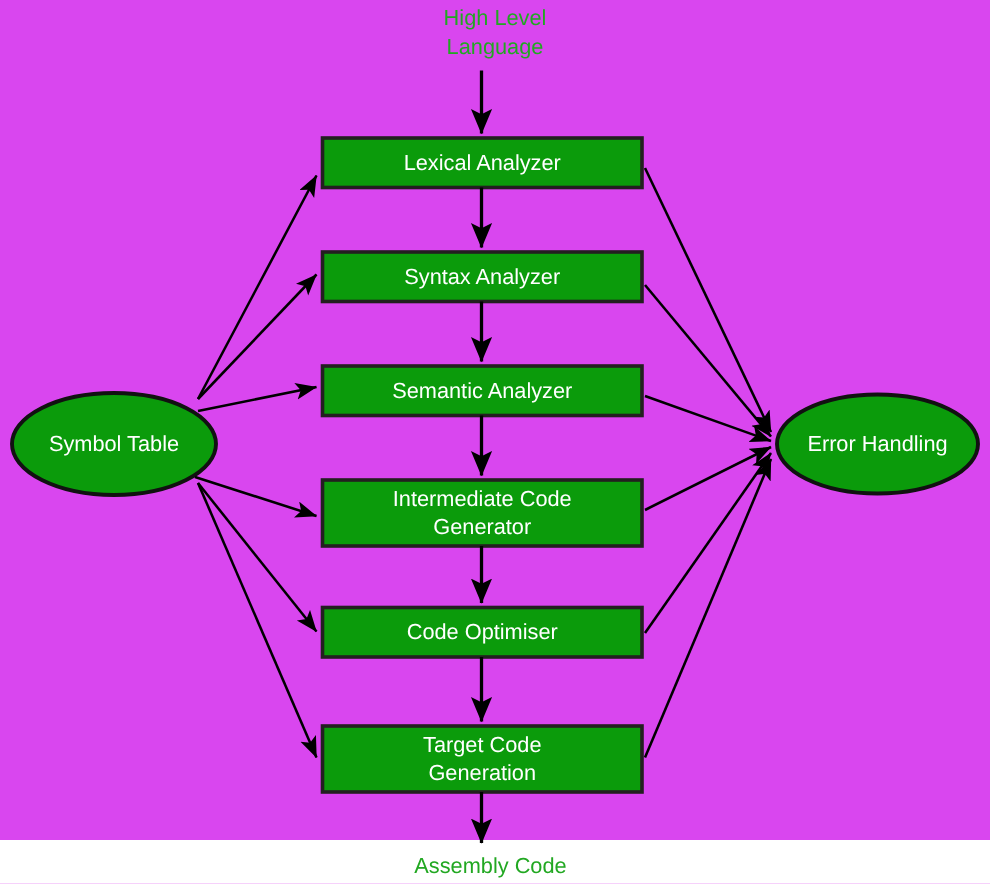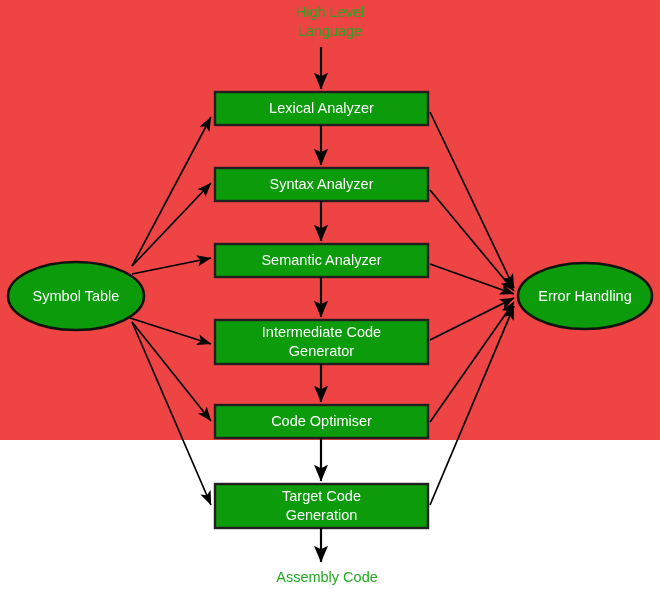--- a/index.html
+++ b/index.html
@@ -9,22 +9,22 @@
   }
   body {
     width: 660px;
     height: 589px;
     font-family: "Liberation Sans", sans-serif;
     overflow: hidden;
   }
   #diagram-root {
     position: relative;
     width: 660px;
-    height: 440px;
-    background: #ef4444;
+    height: 560px;
+    background: #d946ef;
   }
   svg#compiler-diagram {
     display: block;
     width: 660px;
     height: 589px;
   }
   .phase-box-rect {
     fill: #0b9b0b;
     stroke: #231f20;
     stroke-width: 2.4;

